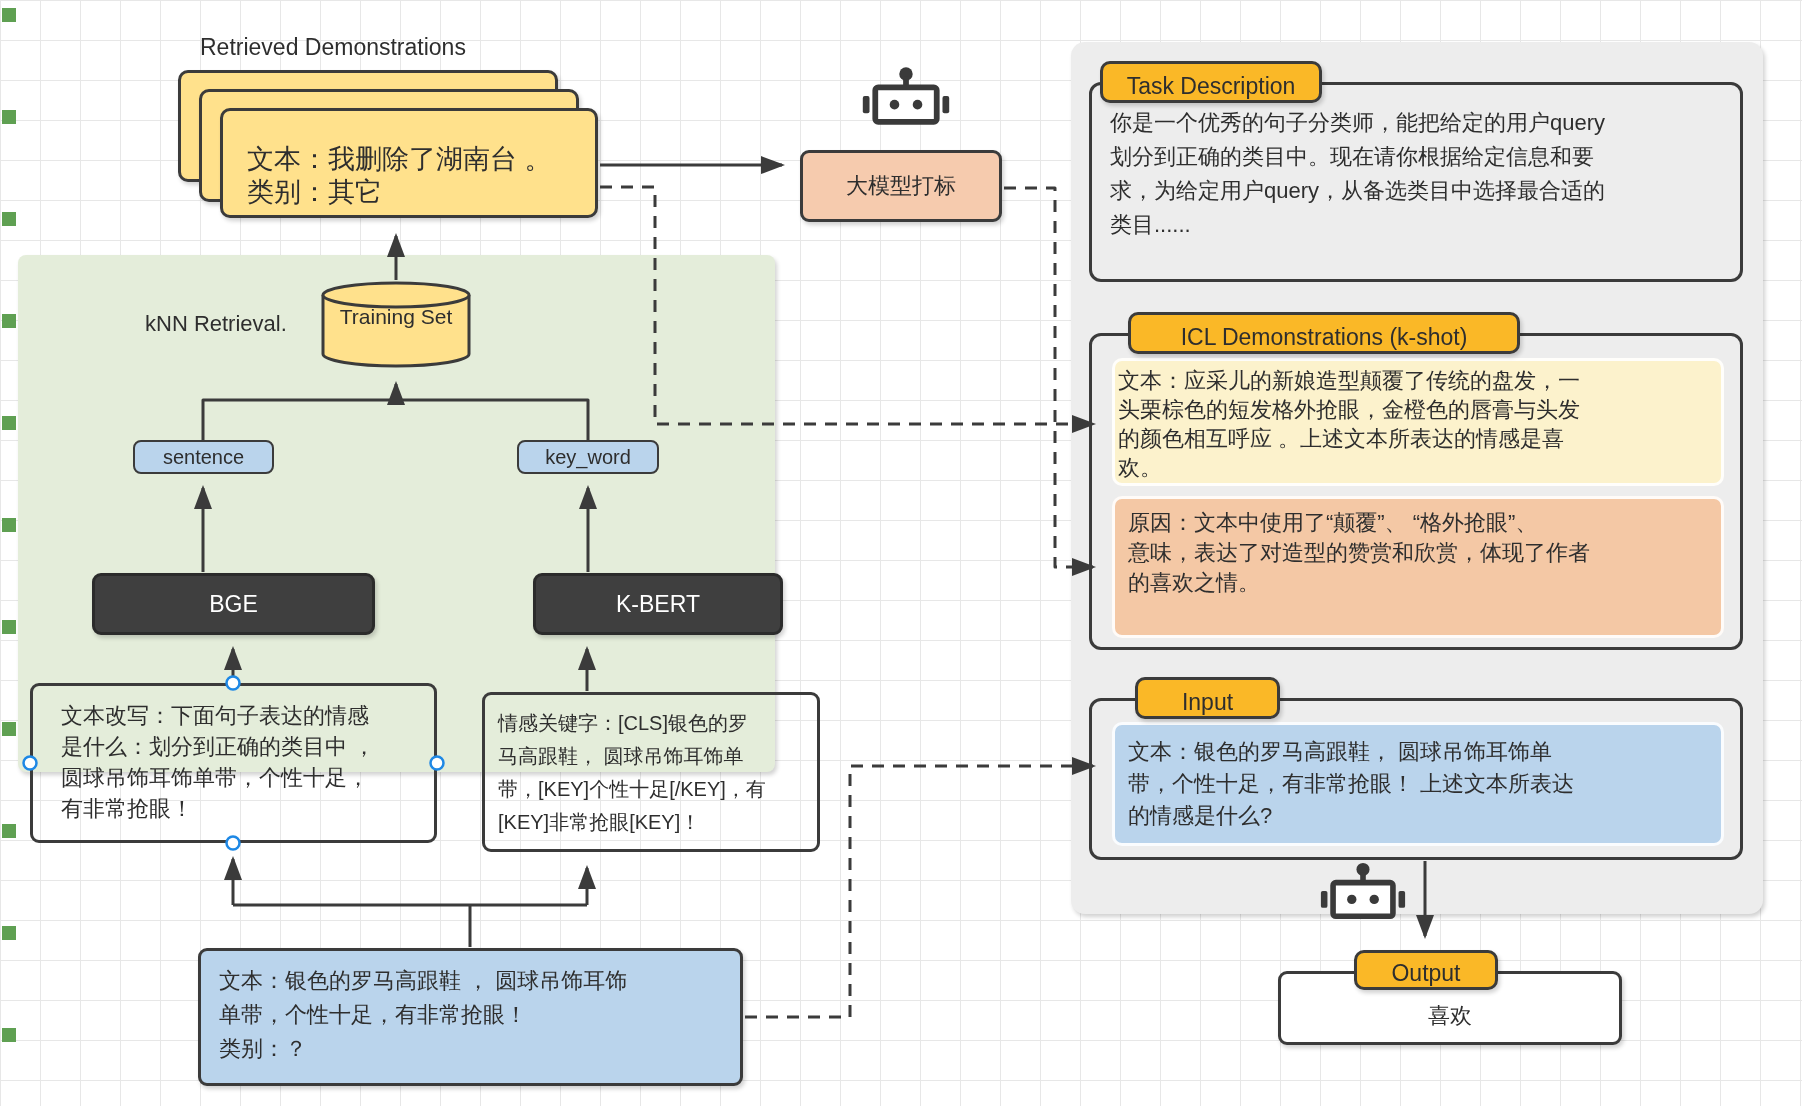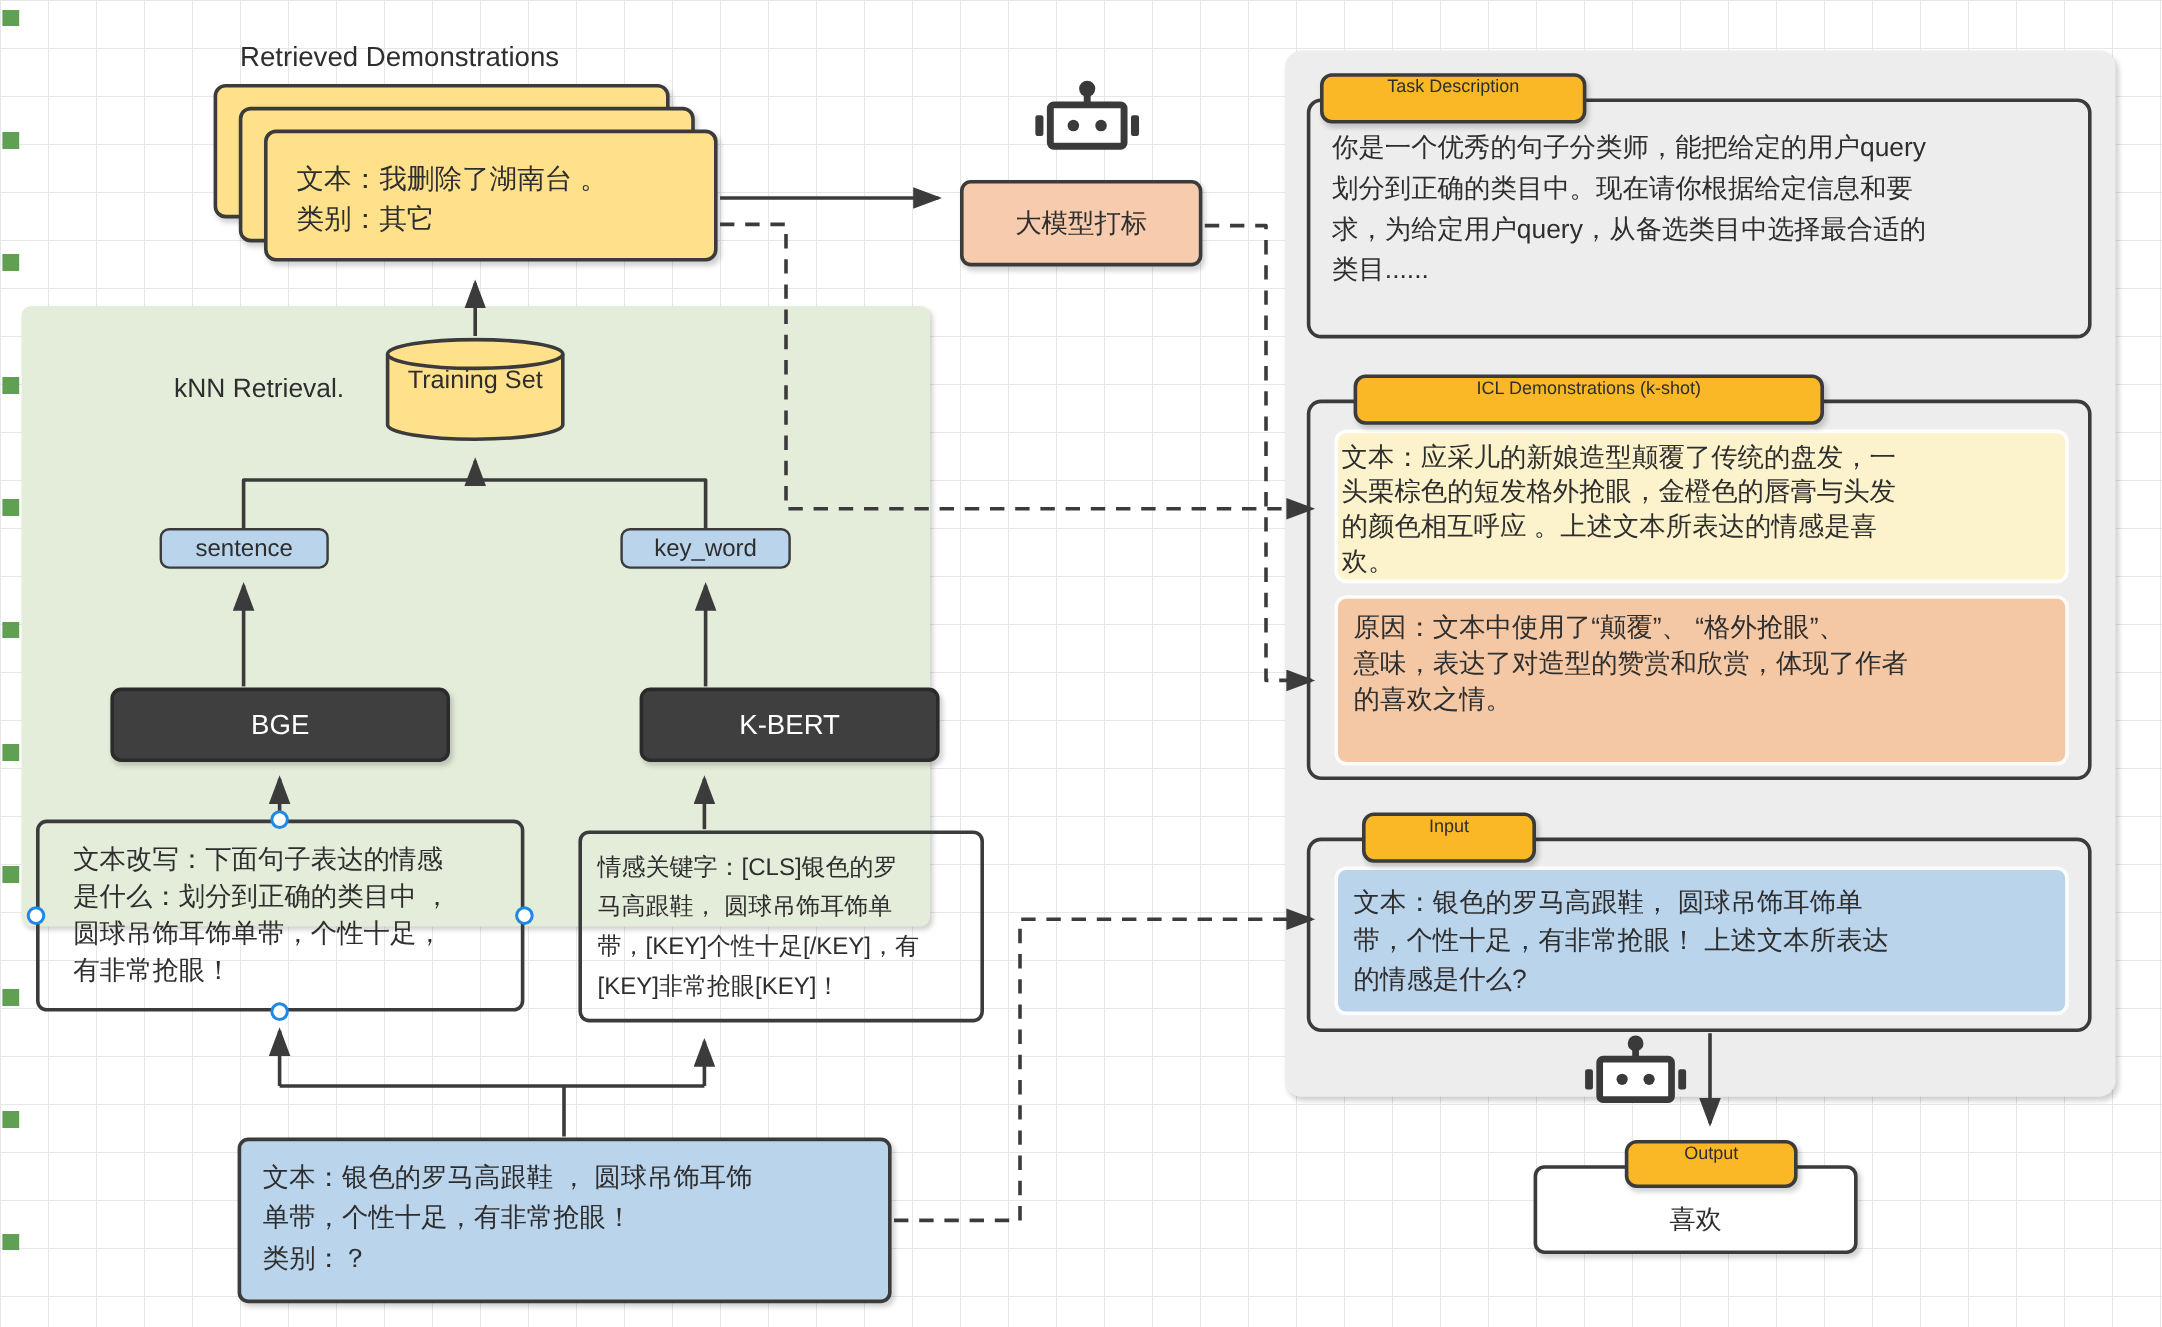--- a/index.html
+++ b/index.html
@@ -15,21 +15,21 @@
   .canvas{position:relative;width:1802px;height:1106px;background-color:#fff;
     background-image:linear-gradient(to right,#e7e7e7 1px,transparent 1px),
                      linear-gradient(to bottom,#e7e7e7 1px,transparent 1px);
     background-size:40px 40px;}
   .abs{position:absolute}
   .shadow{box-shadow:2px 3px 4px rgba(0,0,0,.18)}
   .panel{border-radius:12px}
   .node{border:3px solid var(--stroke);border-radius:10px}
   .card{background:var(--card-yellow);border:3px solid var(--stroke);border-radius:10px}
   .badge{background:var(--badge-orange);border:3px solid var(--stroke);border-radius:10px;
-         display:flex;align-items:flex-start;justify-content:center;font-size:15px;z-index:4}
+         display:flex;align-items:flex-end;justify-content:center;font-size:23px;z-index:4}
   .innerbox{border-radius:10px;border:3px solid rgba(255,255,255,.92);font-size:22px}
   .innerbox div{white-space:nowrap}
   .darknode{background:var(--dark-box);border:3px solid #2b2b2b;border-radius:9px;color:#fff;
             display:flex;align-items:center;justify-content:center;font-size:23px}
   .bluenode{background:var(--box-blue);border:2.5px solid var(--stroke);border-radius:8px;
             display:flex;align-items:center;justify-content:center;font-size:20px}
   .txt div{white-space:nowrap}
   .centerflex{display:flex;align-items:center;justify-content:center}
   svg.overlay{position:absolute;left:0;top:0;z-index:3;pointer-events:none}
   .conn{fill:none;stroke:var(--stroke);stroke-width:3;stroke-linejoin:round}
@@ -45,21 +45,21 @@
 
   <div class="abs markers" style="left:2px;top:8px;width:14px;height:1050px"></div>
 
   <div class="abs panel shadow" style="left:18px;top:255px;width:757px;height:517px;background:var(--green-panel);border-radius:8px"></div>
 
   <div class="abs" style="left:200px;top:34px;font-size:23px;font-weight:500">Retrieved Demonstrations</div>
 
   <div class="abs card shadow" style="left:178px;top:70px;width:380px;height:112px"></div>
   <div class="abs card shadow" style="left:199px;top:89px;width:380px;height:113px"></div>
   <div class="abs card shadow z2" style="left:220px;top:108px;width:378px;height:110px">
-    <div class="txt" style="padding:22px 0 0 24px;font-size:23px;line-height:33px">
+    <div class="txt" style="padding:32px 0 0 24px;font-size:27px;line-height:33px">
       <div>文本：我删除了湖南台 。</div>
       <div>类别：其它</div>
     </div>
   </div>
 
   <div class="abs node shadow centerflex" style="left:800px;top:150px;width:202px;height:72px;background:var(--salmon);font-size:22px;border-radius:9px">
     <span>大模型打标</span>
   </div>
 
   <div class="abs" style="left:858px;top:66px;width:96px;height:60px">
@@ -168,21 +168,21 @@
       <circle cx="50" cy="8" r="7" fill="#3A3A3A"></circle>
       <rect x="47" y="11" width="6" height="12" fill="#3A3A3A"></rect>
       <rect x="18" y="22" width="64" height="36" rx="3" fill="#fff" stroke="#3A3A3A" stroke-width="6"></rect>
       <circle cx="38" cy="40" r="5" fill="#3A3A3A"></circle>
       <circle cx="62" cy="40" r="5" fill="#3A3A3A"></circle>
       <rect x="5" y="31" width="7" height="18" rx="2" fill="#3A3A3A"></rect>
       <rect x="88" y="31" width="7" height="18" rx="2" fill="#3A3A3A"></rect>
     </svg>
   </div>
 
-  <div class="abs shadow" style="left:1278px;top:971px;width:270px;height:74px;background:#fff;border:3px solid var(--stroke);border-radius:9px">
+  <div class="abs shadow" style="left:1278px;top:971px;width:344px;height:74px;background:#fff;border:3px solid var(--stroke);border-radius:9px">
     <div class="centerflex" style="width:100%;height:100%;padding-top:16px;font-size:22px">喜欢</div>
   </div>
   <div class="abs badge shadow" style="left:1354px;top:950px;width:144px;height:40px">
     <span>Output</span>
   </div>
 
   <svg class="overlay" width="1802" height="1106" viewBox="0 0 1802 1106">
     <defs>
       <marker id="ah" markerWidth="10" markerHeight="8" refX="7" refY="3" orient="auto" markerUnits="strokeWidth">
         <path d="M0,0 L8,3 L0,6 Z" fill="#3B3B3B"></path>

